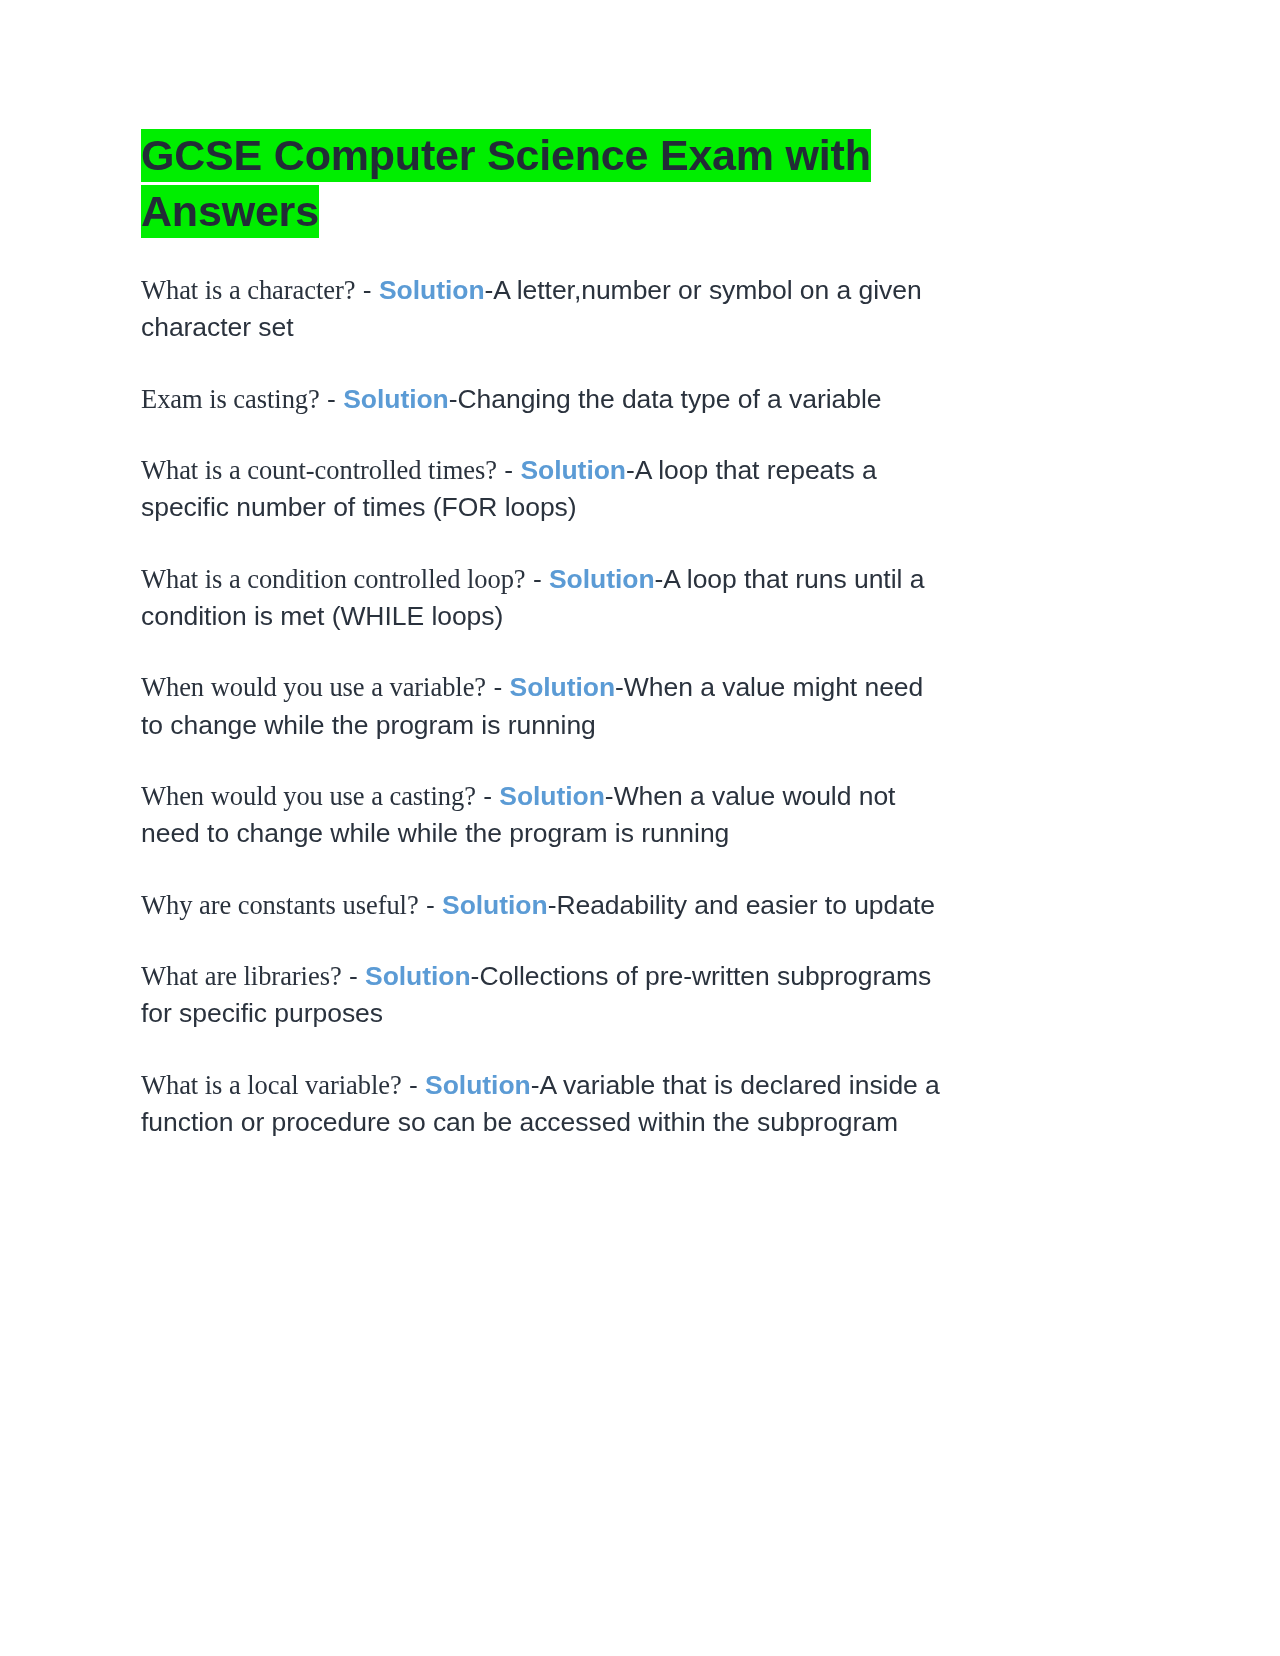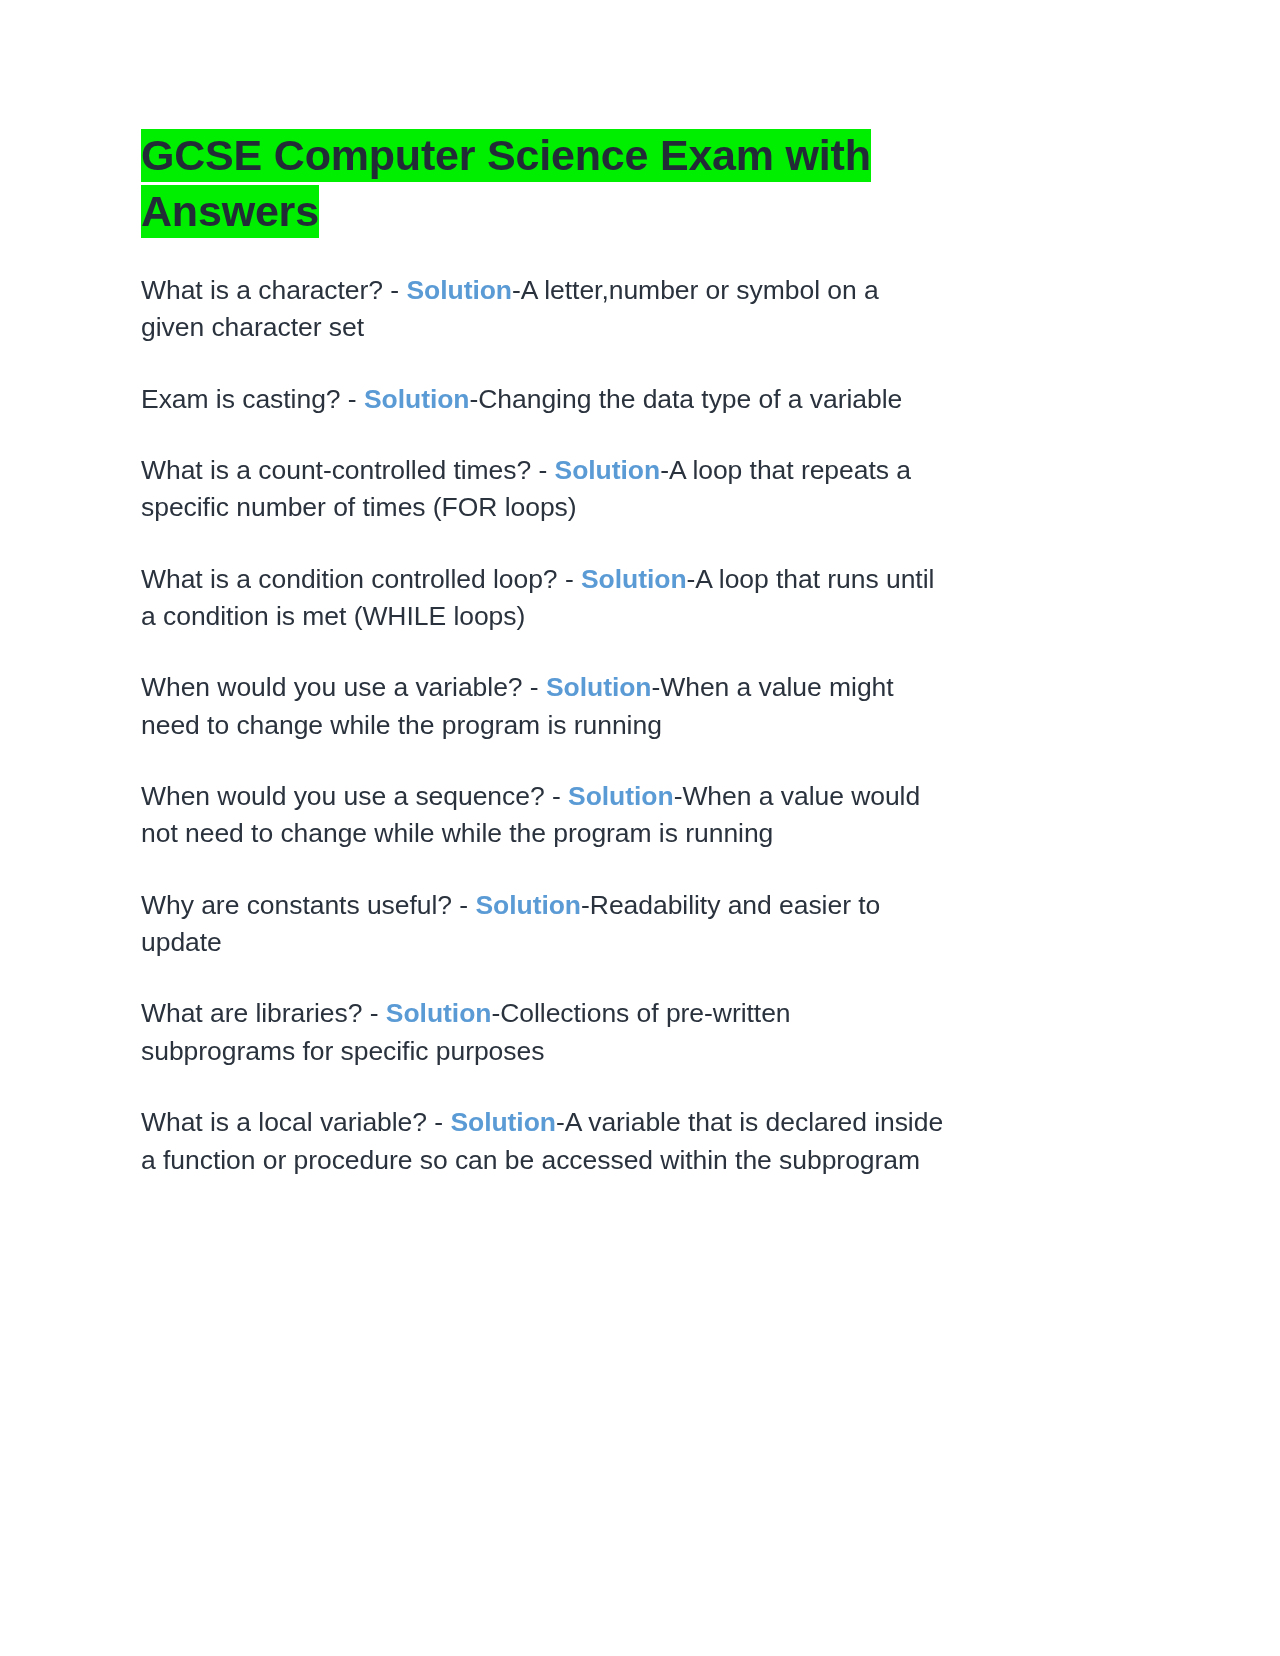--- a/index.html
+++ b/index.html
@@ -45,21 +45,21 @@
     margin: 0 0 34px 0;
     font-size: 26.5px;
     line-height: 1.41;
     color: #2a323d;
     max-width: 930px;
     letter-spacing: -0.05px;
   }
   .qa-item:last-child {
     margin-bottom: 0;
   }
-  .q-text { color: #2a323d; }
+  .q-text { color: #2a323d; font-family: Liberation Serif, serif; }
   .sep { color: #2a323d; }
   .solution {
     color: #5b9bd5;
     font-weight: bold;
     text-align: right;
   }
   .a-text { color: #2a323d; }
 </style>
 </head>
 <body>
@@ -70,19 +70,19 @@
     <span class="hl">GCSE Computer Science Exam with</span><br>
     <span class="hl">Answers</span>
   </h1>
 
   <div class="qa-list" id="qa-list">
       <p class="qa-item"><span class="q-text">What is a character?</span><span class="sep"> - </span><span class="solution">Solution</span><span class="a-text">-A letter,number or symbol on a given character set</span></p>
       <p class="qa-item"><span class="q-text">Exam is casting?</span><span class="sep"> - </span><span class="solution">Solution</span><span class="a-text">-Changing the data type of a variable</span></p>
       <p class="qa-item"><span class="q-text">What is a count-controlled times?</span><span class="sep"> - </span><span class="solution">Solution</span><span class="a-text">-A loop that repeats a specific number of times (FOR loops)</span></p>
       <p class="qa-item"><span class="q-text">What is a condition controlled loop?</span><span class="sep"> - </span><span class="solution">Solution</span><span class="a-text">-A loop that runs until a condition is met (WHILE loops)</span></p>
       <p class="qa-item"><span class="q-text">When would you use a variable?</span><span class="sep"> - </span><span class="solution">Solution</span><span class="a-text">-When a value might need to change while the program is running</span></p>
-      <p class="qa-item"><span class="q-text">When would you use a sequence?</span><span class="sep"> - </span><span class="solution">Solution</span><span class="a-text">-When a value would not need to change while while the program is running</span></p>
+      <p class="qa-item"><span class="q-text">When would you use a casting?</span><span class="sep"> - </span><span class="solution">Solution</span><span class="a-text">-When a value would not need to change while while the program is running</span></p>
       <p class="qa-item"><span class="q-text">Why are constants useful?</span><span class="sep"> - </span><span class="solution">Solution</span><span class="a-text">-Readability and easier to update</span></p>
       <p class="qa-item"><span class="q-text">What are libraries?</span><span class="sep"> - </span><span class="solution">Solution</span><span class="a-text">-Collections of pre-written subprograms for specific purposes</span></p>
       <p class="qa-item"><span class="q-text">What is a local variable?</span><span class="sep"> - </span><span class="solution">Solution</span><span class="a-text">-A variable that is declared inside a function or procedure so can be accessed within the subprogram</span></p>
     </div>
 
 </div>
 
 </body></html>

